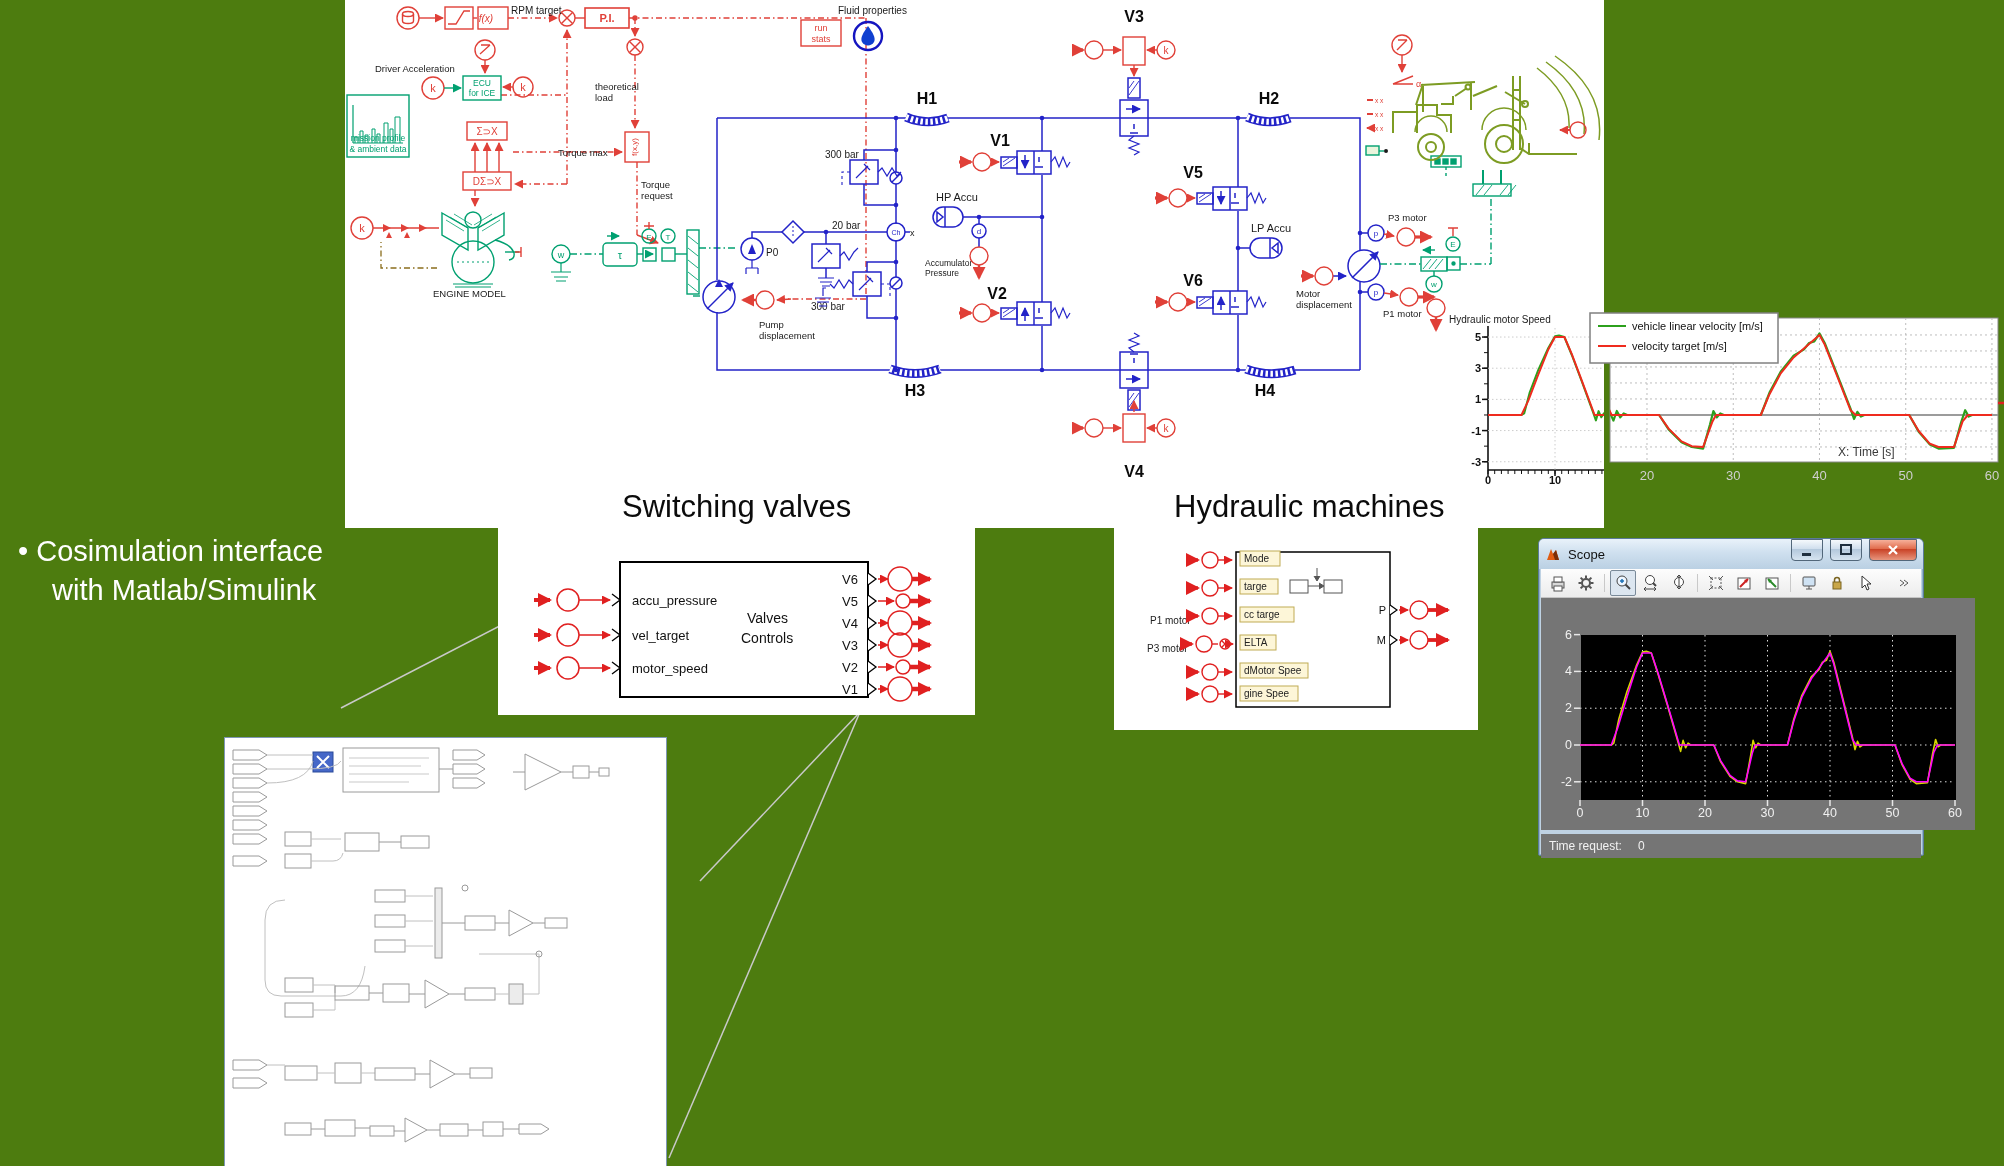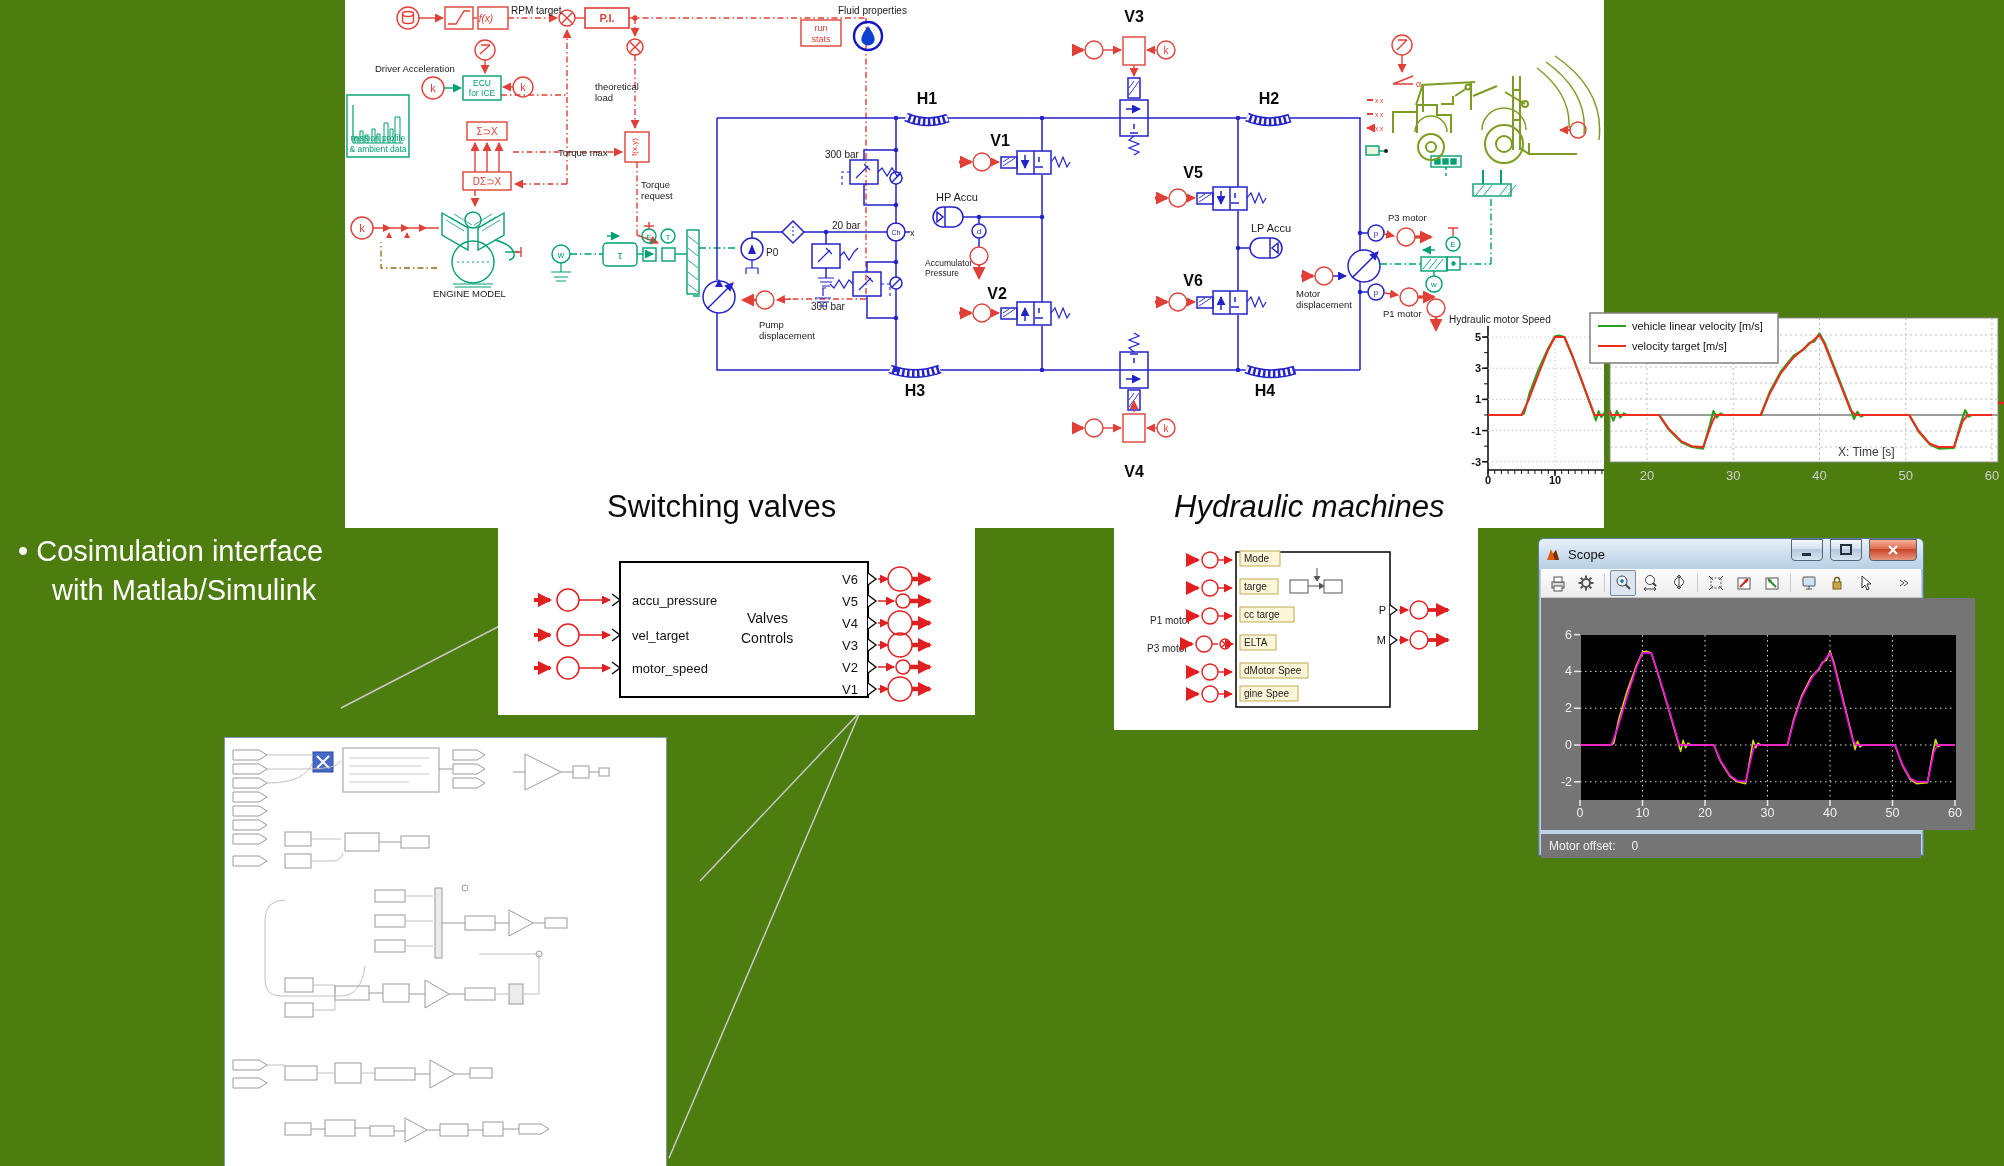--- a/index.html
+++ b/index.html
@@ -6,22 +6,22 @@
   #stage{position:relative;width:2004px;height:1166px;background:#4d7c0f;overflow:hidden;
          font-family:"Liberation Sans",sans-serif;padding-left:12px;}
   svg text{font-family:"Liberation Sans",sans-serif;}
   .abs{position:absolute;}
   #callouts{left:0;top:0;z-index:1;}
   #sketch{left:345px;top:0;background:#fff;z-index:2;}
   #wideplot{left:1580px;top:305px;z-index:3;}
   #valves-svg{left:498px;top:528px;z-index:3;}
   #machines-svg{left:1114px;top:528px;z-index:3;}
   .heading{z-index:6;color:#0b0b0b;font-size:31px;white-space:nowrap;}
-  #heading-valves{left:607px;top:489px;}
-  #heading-machines{left:1174px;top:489px;font-style:italic;}
+  #heading-valves{left:622px;top:489px;}
+  #heading-machines{left:1174px;top:489px;}
   #mil{left:18px;top:532px;color:#fff;z-index:5;}
   #mil .t{font-size:33px;font-weight:bold;margin-bottom:8px;}
   #mil .b{font-size:29px;line-height:39px;}
   #mil .b .ind{margin-left:34px;}
   #simulink-box{left:224px;top:737px;width:441px;height:429px;background:#fff;
                 border:1px solid #7f97b5;z-index:3;}
   
   #scope{left:1538px;top:538px;width:386px;height:318px;z-index:4;box-sizing:border-box;
          background:#bfd2e3;border:1px solid #5b7b99;border-radius:6px 6px 2px 2px;
          box-shadow:0 0 0 1px #8fb0c9 inset;}
@@ -995,18 +995,18 @@
           <line x1="33" x2="39" y1="183.78929765886286" y2="183.78929765886286" stroke="#e8e8e8" stroke-width="1.5"></line>
           <text x="31" y="187.78929765886286" fill="#f0f0f0" font-size="12.5" text-anchor="end" font-weight="normal">-2</text>
           <clipPath id="chart-scope-cp">
             <rect x="39" y="37" width="375" height="165"></rect>
           </clipPath>
           <polyline points="39.0,147.0 70.3,147.0 72.8,145.2 77.8,121.2 85.9,93.7 95.3,67.9 101.5,54.1 105.3,53.2 110.3,55.0 117.1,76.2 126.5,107.5 137.1,144.2 139.6,153.4 142.1,142.4 144.6,149.8 147.1,145.2 149.6,147.0 172.8,147.0 179.6,163.6 189.0,178.3 196.5,183.8 204.6,185.6 209.6,158.0 212.1,142.4 214.6,149.8 217.1,145.2 219.6,147.0 246.5,147.0 252.8,121.2 260.9,97.3 270.3,78.9 277.8,71.6 281.5,64.2 285.3,62.4 289.0,53.2 292.8,64.2 301.5,99.2 311.5,139.6 314.0,151.6 316.5,143.3 319.0,148.8 321.5,147.0 354.0,147.0 360.9,166.3 369.0,181.0 375.3,185.6 386.5,184.7 391.5,156.2 394.6,141.5 397.1,148.8 399.6,147.0 414.0,147.0" fill="none" stroke="#d8d800" stroke-width="1.6" clip-path="url(#chart-scope-cp)" stroke-linejoin="round"></polyline>
           <polyline points="39.0,147.0 70.3,147.0 76.5,130.4 85.9,99.2 95.3,69.7 101.5,55.0 110.3,55.0 117.1,75.3 126.5,106.5 138.4,147.0 172.8,147.0 179.6,162.6 189.0,177.4 196.5,182.9 204.6,183.8 211.5,154.4 214.0,147.0 246.5,147.0 252.8,123.1 260.9,99.2 270.3,80.8 279.6,67.9 289.0,55.0 292.8,66.1 301.5,101.0 311.5,141.5 315.3,147.0 354.0,147.0 360.9,165.4 369.0,180.1 375.3,183.8 386.5,183.8 392.8,154.4 396.5,147.0 414.0,147.0" fill="none" stroke="#ff00ff" stroke-width="1.6" clip-path="url(#chart-scope-cp)" stroke-linejoin="round"></polyline>
         </g>
   </svg>
   <div id="scope-footer">
-    <span>Motor offset:</span>
+    <span>Time request:</span>
     <span>0</span>
   </div>
 </div>
 
 </div>
 
 </body></html>

